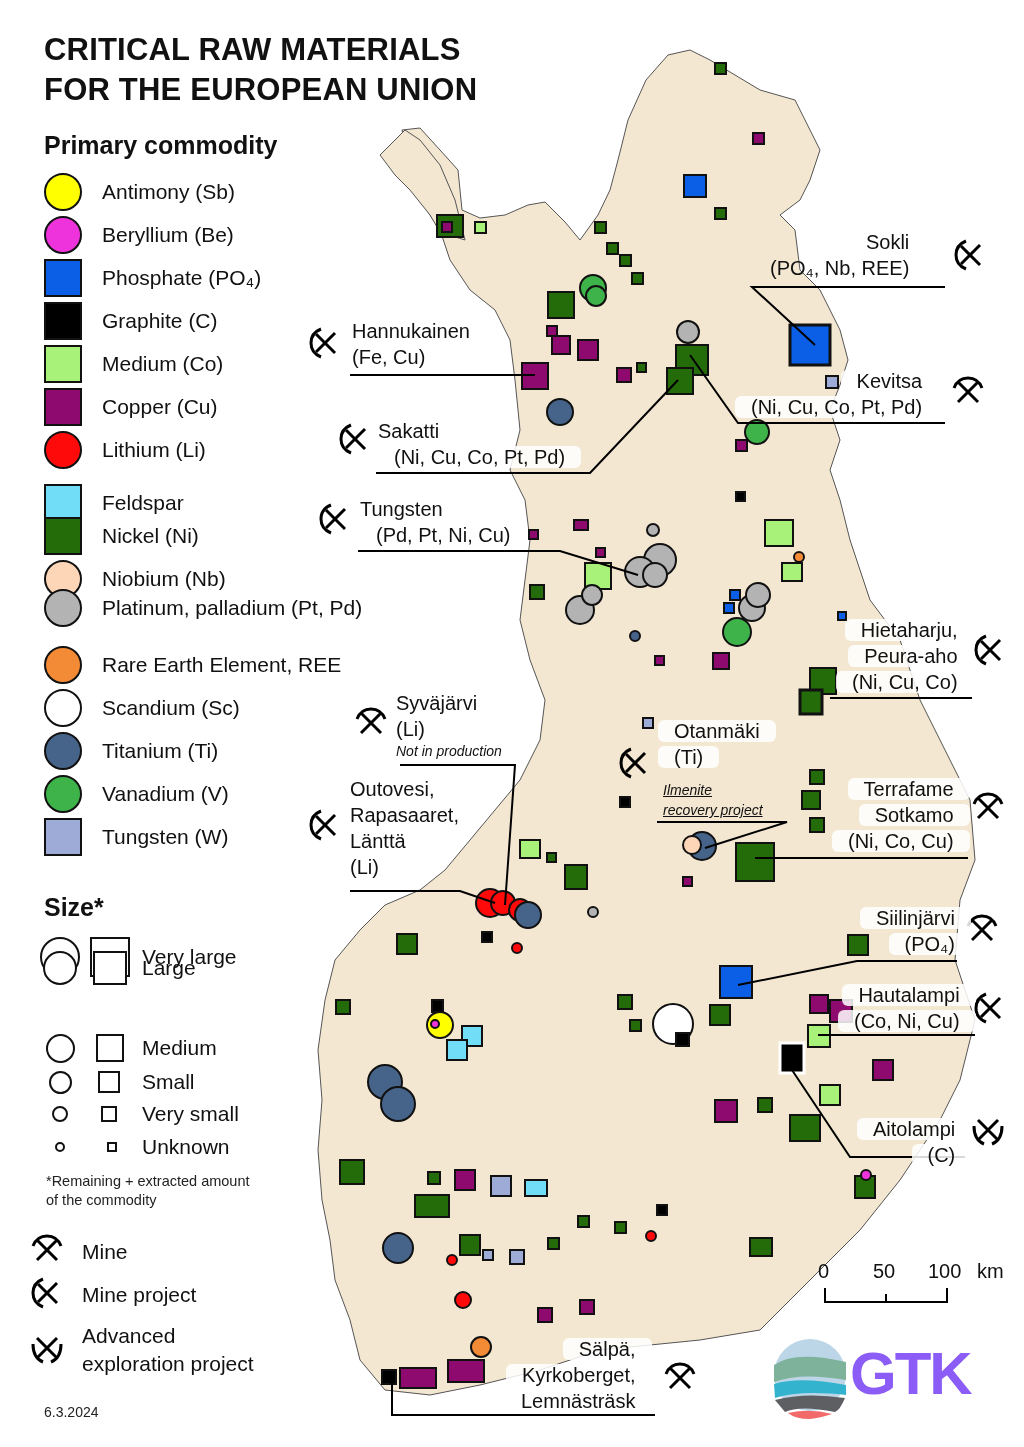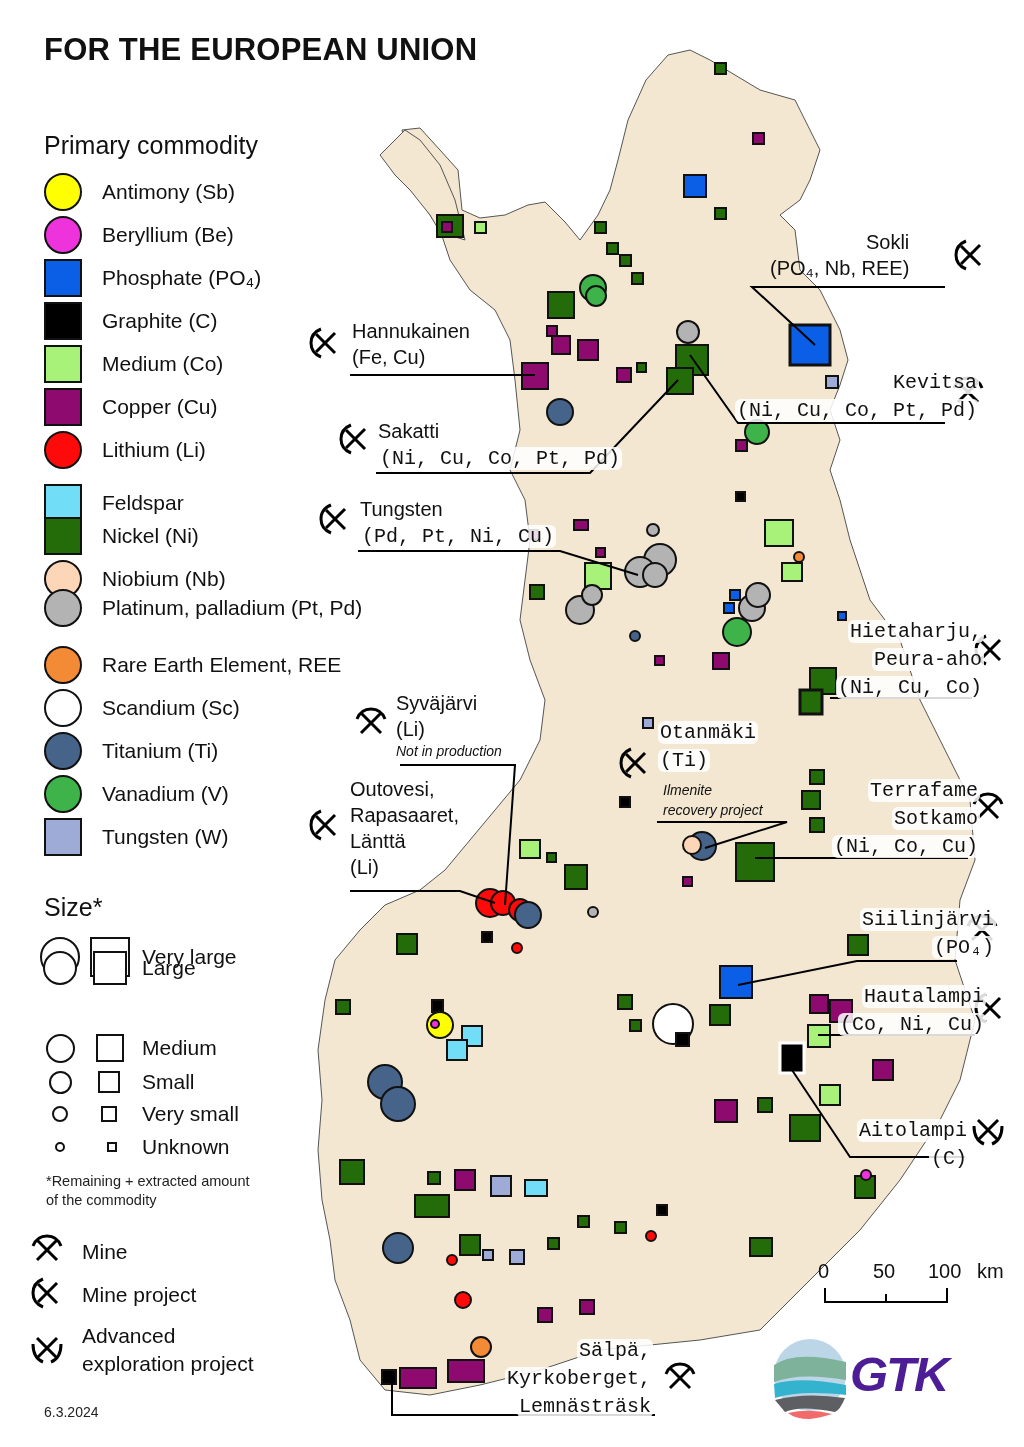--- a/index.html
+++ b/index.html
@@ -1,33 +1,33 @@
 <!DOCTYPE html>
 <html><head>
 <meta charset="utf-8">
 <style>
   html, body { margin:0; padding:0; background:#ffffff; }
   body { width:1024px; height:1447px; position:relative; overflow:hidden;
          font-family:"Liberation Sans", sans-serif; color:#111; }
   .abs { position:absolute; }
   #map-svg { position:absolute; left:0; top:0; width:1024px; height:1447px; }
   .title { left:44px; top:30px; font-size:31px; font-weight:bold; line-height:40px; letter-spacing:0.2px; color:#111; }
-  .legend-head { font-size:25px; font-weight:normal; color:#111; }
+  .legend-head { font-size:25px; font-weight:bold; color:#111; }
   .leg-row { position:absolute; left:44px; height:36px; display:flex; align-items:center; }
   .leg-sym { width:38px; height:38px; box-sizing:border-box; border:2.5px solid #111; }
   .leg-sym.circle { border-radius:50%; }
   .leg-label { margin-left:20px; font-size:21px; color:#111; white-space:nowrap; }
   .size-row { position:absolute; left:40px; display:flex; align-items:center; }
   .size-c { box-sizing:border-box; border:2px solid #111; border-radius:50%; background:#fff; }
   .size-s { box-sizing:border-box; border:2px solid #111; background:#fff; }
   .size-label { font-size:21px; position:absolute; left:102px; white-space:nowrap; }
   .note { left:46px; top:1172px; font-size:14.5px; line-height:19px; color:#222; }
   .date { left:44px; top:1404px; font-size:14px; color:#222; }
   .lbl { position:absolute; font-size:20px; line-height:26px; color:#111; white-space:nowrap; }
-  .lbl span { background:rgba(255,255,255,0.85); border-radius:6px; padding:0 2px;font-family:Liberation Mono, monospace; }
+  .lbl span { background:rgba(255,255,255,0.85); border-radius:6px; padding:0 16px; }
   .lbl.right { text-align:right; }
   .ital { font-style:italic; font-size:14px; }
   .scale-text { font-size:20px; }
 </style>
 </head>
 <body>
 
 <svg id="map-svg" viewBox="0 0 1024 1447" xmlns="http://www.w3.org/2000/svg">
   <defs>
     <g id="pick-mine">
@@ -228,20 +228,21 @@
   <g>
     <circle cx="810" cy="1375" r="36" fill="#BCD6E8"></circle>
     <path d="M774,1365 Q795,1350 846,1362 L846,1380 Q800,1372 774,1382 Z" fill="#7FB29A"></path>
     <path d="M774,1384 Q800,1376 846,1385 L846,1395 Q800,1390 775,1398 Z" fill="#34B3CF"></path>
     <path d="M775,1400 Q805,1392 845,1398 Q840,1410 835,1412 Q800,1405 785,1412 Z" fill="#5E5F62"></path>
     <path d="M788,1413 Q810,1408 832,1414 Q820,1418 810,1419 Q795,1419 788,1413 Z" fill="#F26A6A"></path>
   </g>
 </svg>
 
 <div class="abs title">
+  <div>CRITICAL RAW MATERIALS</div>
   <div>FOR THE EUROPEAN UNION</div>
 </div>
 
 <div class="abs legend-head" style="left:44px; top:131px;">Primary commodity</div>
 
 <div>
   <div class="leg-row" style="top:174px;">
       <div class="leg-sym circle" style="background:#FFFF00;"></div>
       <span class="leg-label">Antimony (Sb)</span>
     </div>
@@ -387,21 +388,21 @@
 <div class="lbl" style="left:396px; top:690px;">
   <div>Syväjärvi</div>
   <div>(Li)</div>
   <div class="ital" style="line-height:18px;">Not in production</div>
 </div>
 
 <div class="lbl" style="left:658px; top:718px;">
   <div><span>Otanmäki</span></div>
   <div><span>(Ti)</span></div>
 </div>
-<div class="lbl ital" style="left:663px; top:780px; line-height:20px;">
+<div class="lbl ital" style="left:663px; top:780px; line-height:20px;text-decoration:underline;">
   <div>Ilmenite</div>
   <div>recovery project</div>
 </div>
 
 <div class="lbl" style="left:350px; top:776px;">
   <div>Outovesi,</div>
   <div>Rapasaaret,</div>
   <div>Länttä</div>
   <div>(Li)</div>
 </div>
@@ -431,13 +432,13 @@
   <div><span>Sälpä,</span></div>
   <div><span>Kyrkoberget,</span></div>
   <div><span>Lemnästräsk</span></div>
 </div>
 
 <div class="abs scale-text" style="left:818px; top:1260px;">0</div>
 <div class="abs scale-text" style="left:873px; top:1260px;">50</div>
 <div class="abs scale-text" style="left:928px; top:1260px;">100</div>
 <div class="abs scale-text" style="left:977px; top:1260px;">km</div>
 
-<div class="abs" style="left:850px; top:1340px; font-size:49px; font-weight:bold; color:#4c1d95; letter-spacing:-2px; line-height:68px;font-style:italic;">GTK</div>
+<div class="abs" style="left:850px; top:1340px; font-size:60px; font-weight:bold; color:#8b5cf6; letter-spacing:-2px; line-height:68px;">GTK</div>
 
 </body></html>

